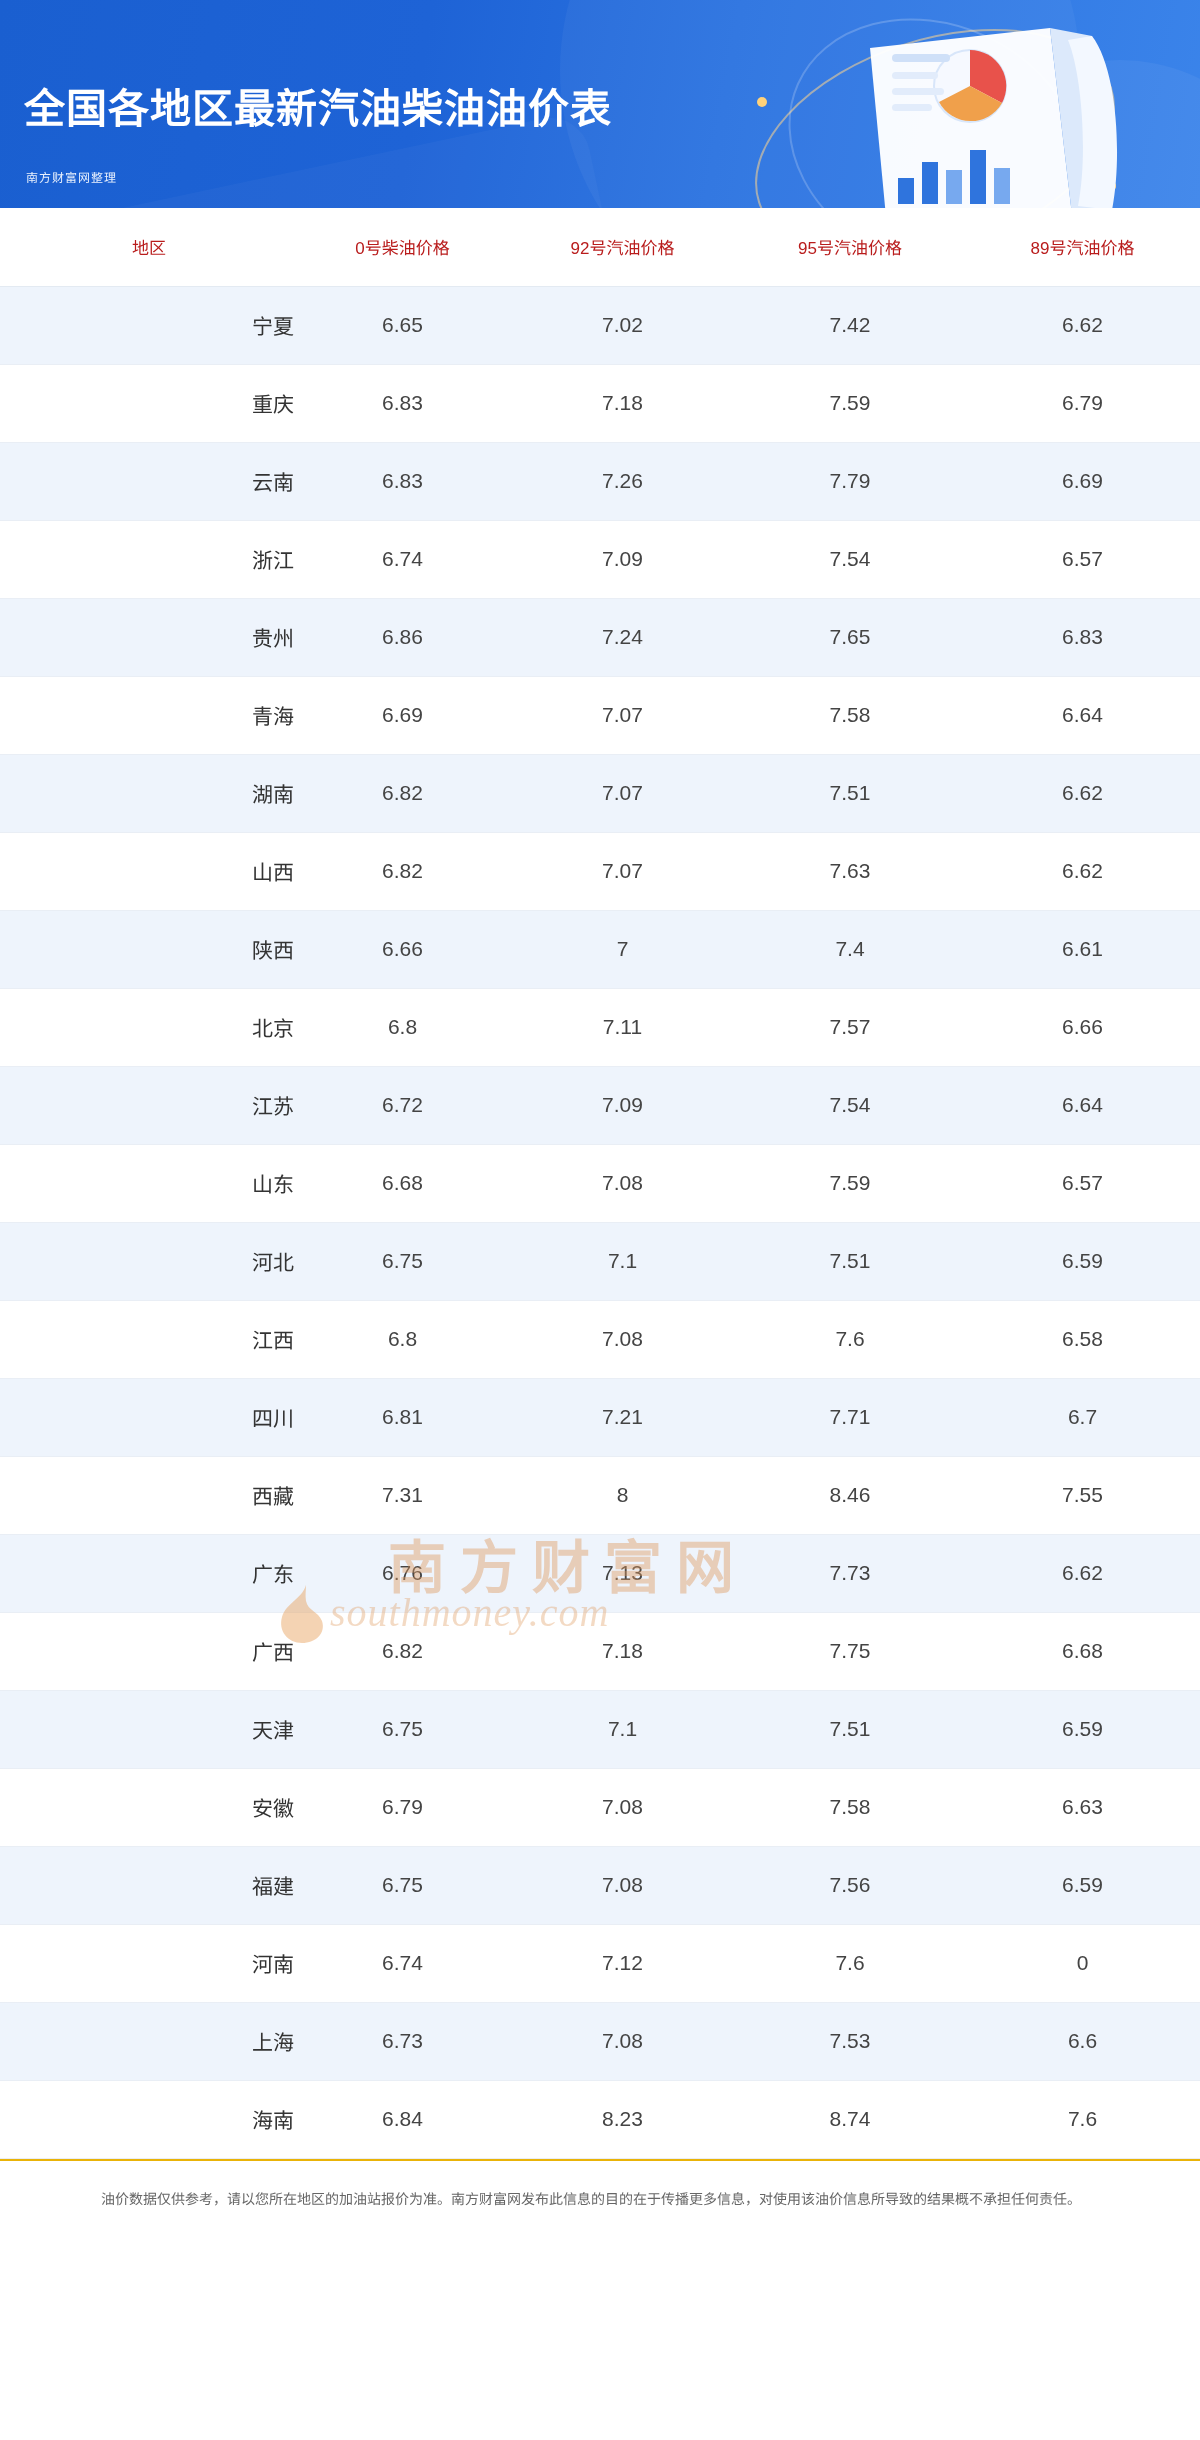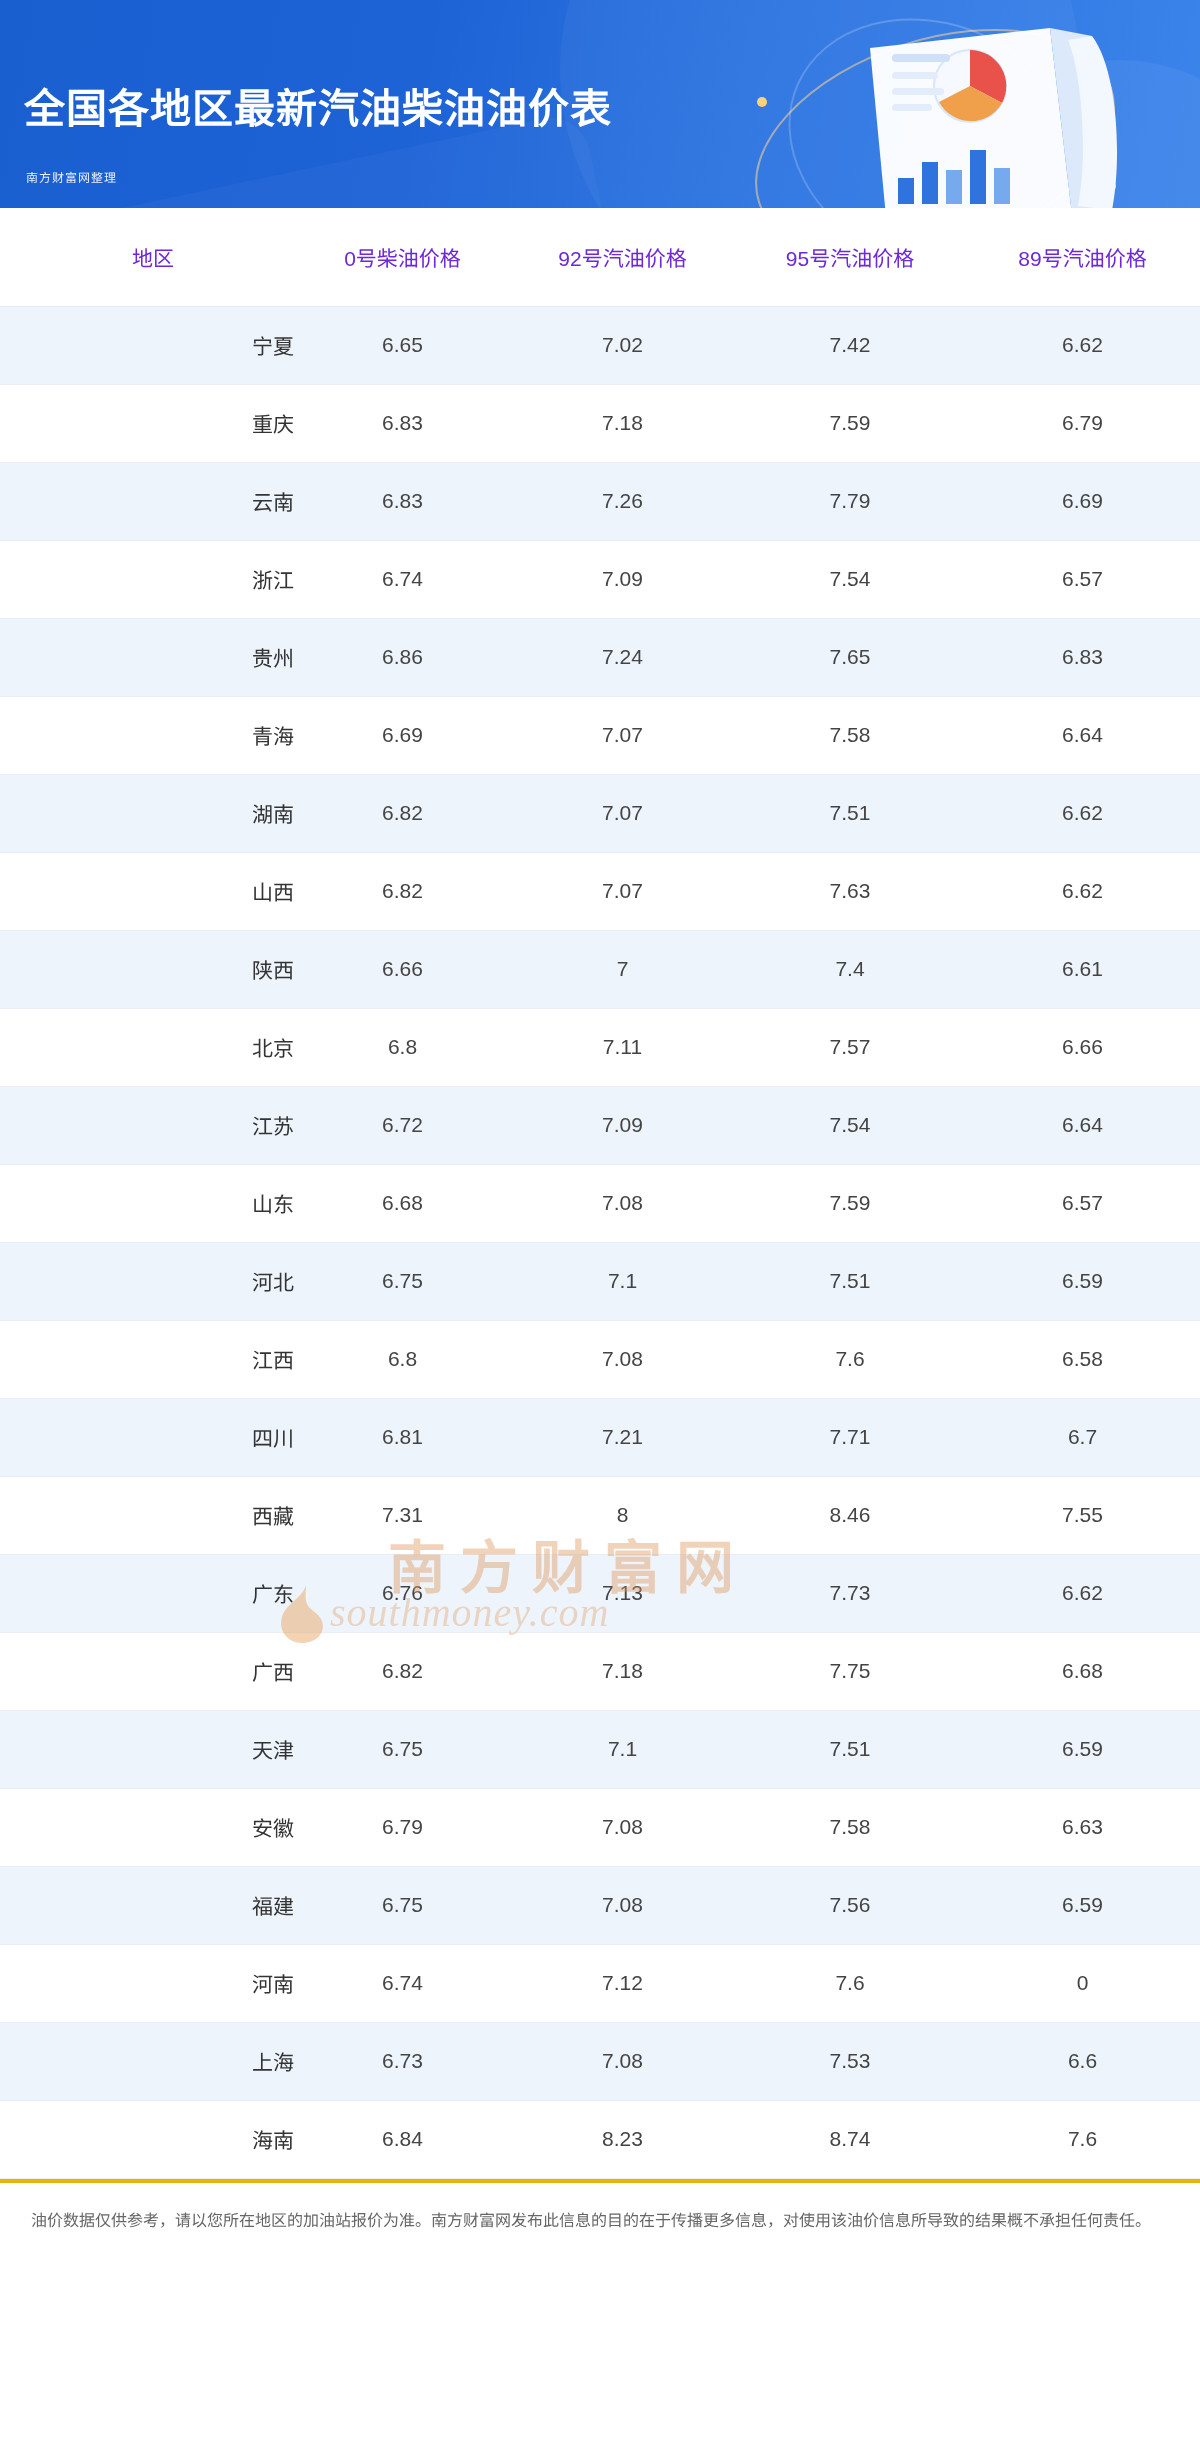--- a/index.html
+++ b/index.html
@@ -87,24 +87,24 @@
     position: relative;
     width: 1200px;
     padding: 0;
   }
   table.price-table {
     width: 1200px;
     border-collapse: collapse;
     table-layout: fixed;
   }
   table.price-table th {
-    font-size: 21px;
+    font-size: 17px;
     font-weight: normal;
-    color: #6d28d9;
-    height: 98px;
+    color: #b91c1c;
+    height: 78px;
     text-align: center;
     background: #ffffff;
     border-bottom: 1px solid #e3eaf2;
   }
   table.price-table th.col-region { text-align: left; padding-left: 132px; }
   table.price-table td {
     font-size: 21px;
     color: #444;
     height: 78px;
     text-align: center;
@@ -161,26 +161,26 @@
     left: 272px;
     top: 70px;
     width: 60px;
     height: 62px;
   }
 
   
   .footer {
     width: 1200px;
     padding: 22px 46px 26px 28px;
-    font-size: 16px;
+    font-size: 14px;
     line-height: 32px;
     color: #666;
     text-align: center;
     background: #ffffff;
-    border-top: 4px solid #eab308;
+    border-top: 2px solid #eab308;
   }
 </style>
 </head>
 <body>
 
 <div class="banner">
   <div class="banner-deco-1"></div>
   <div class="banner-deco-2"></div>
   <div class="banner-deco-3"></div>
 

